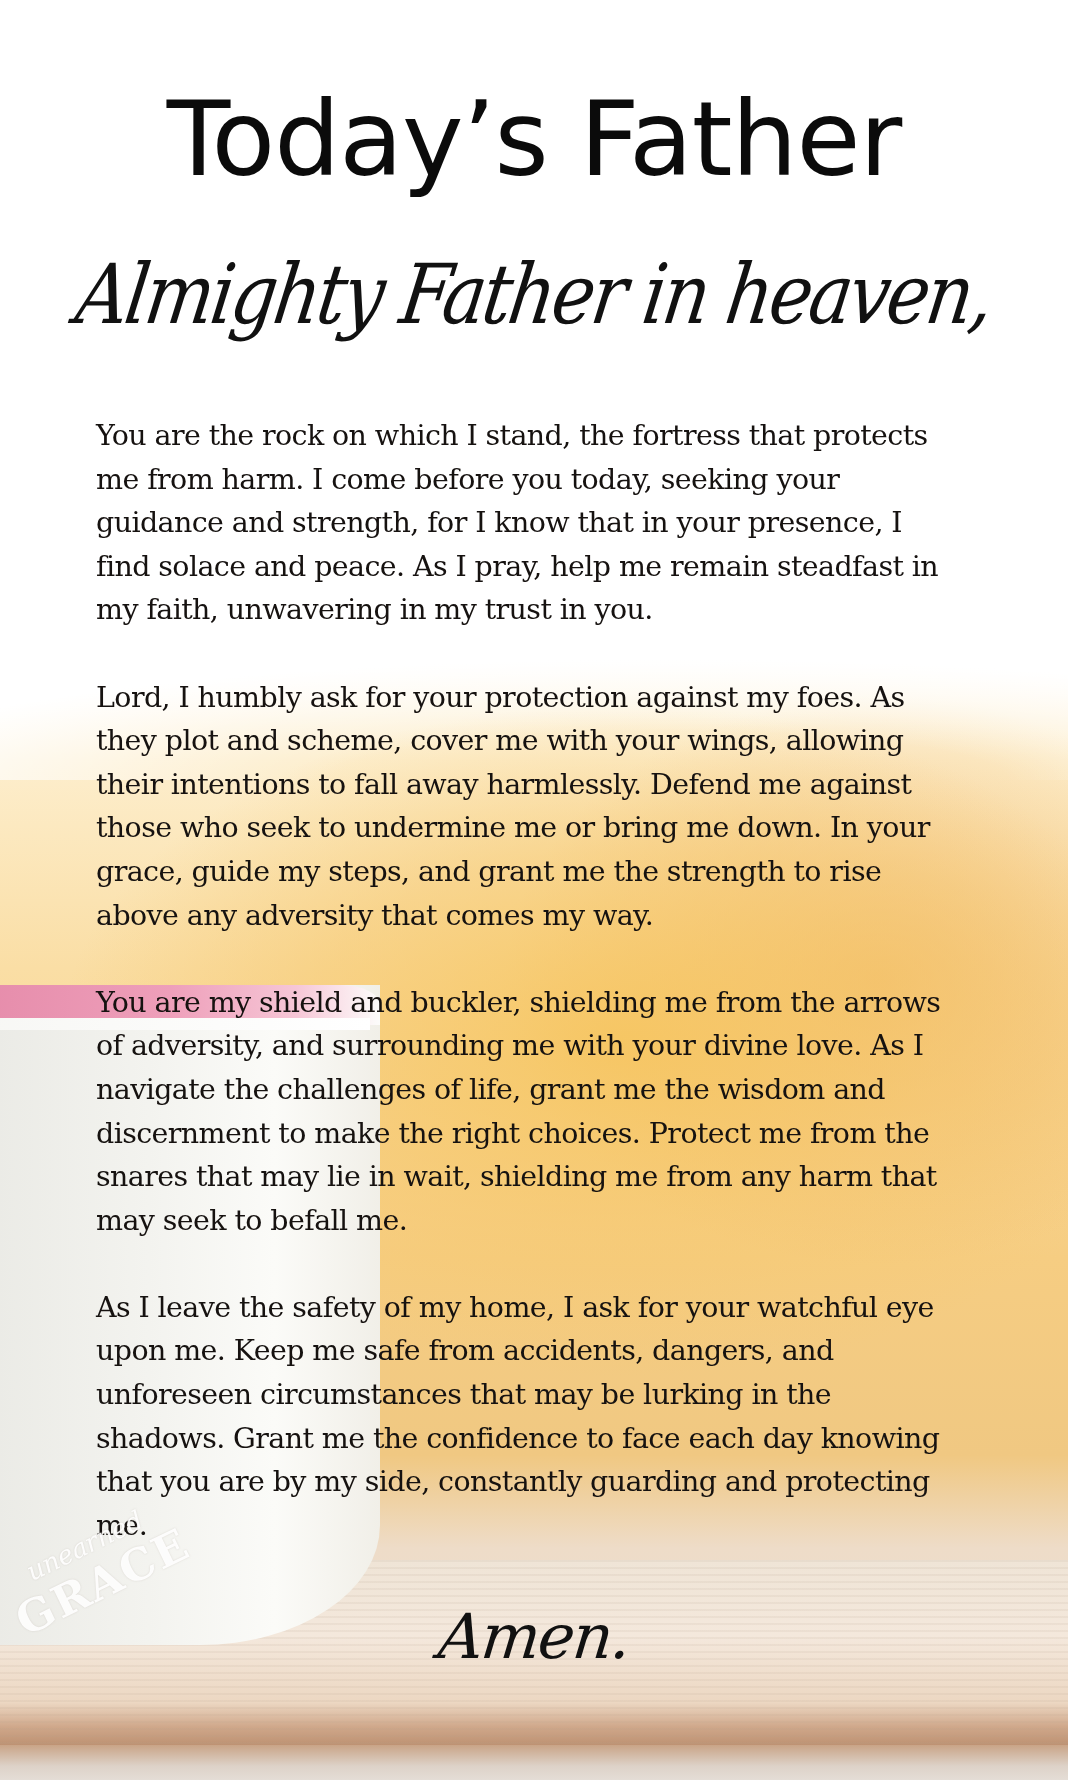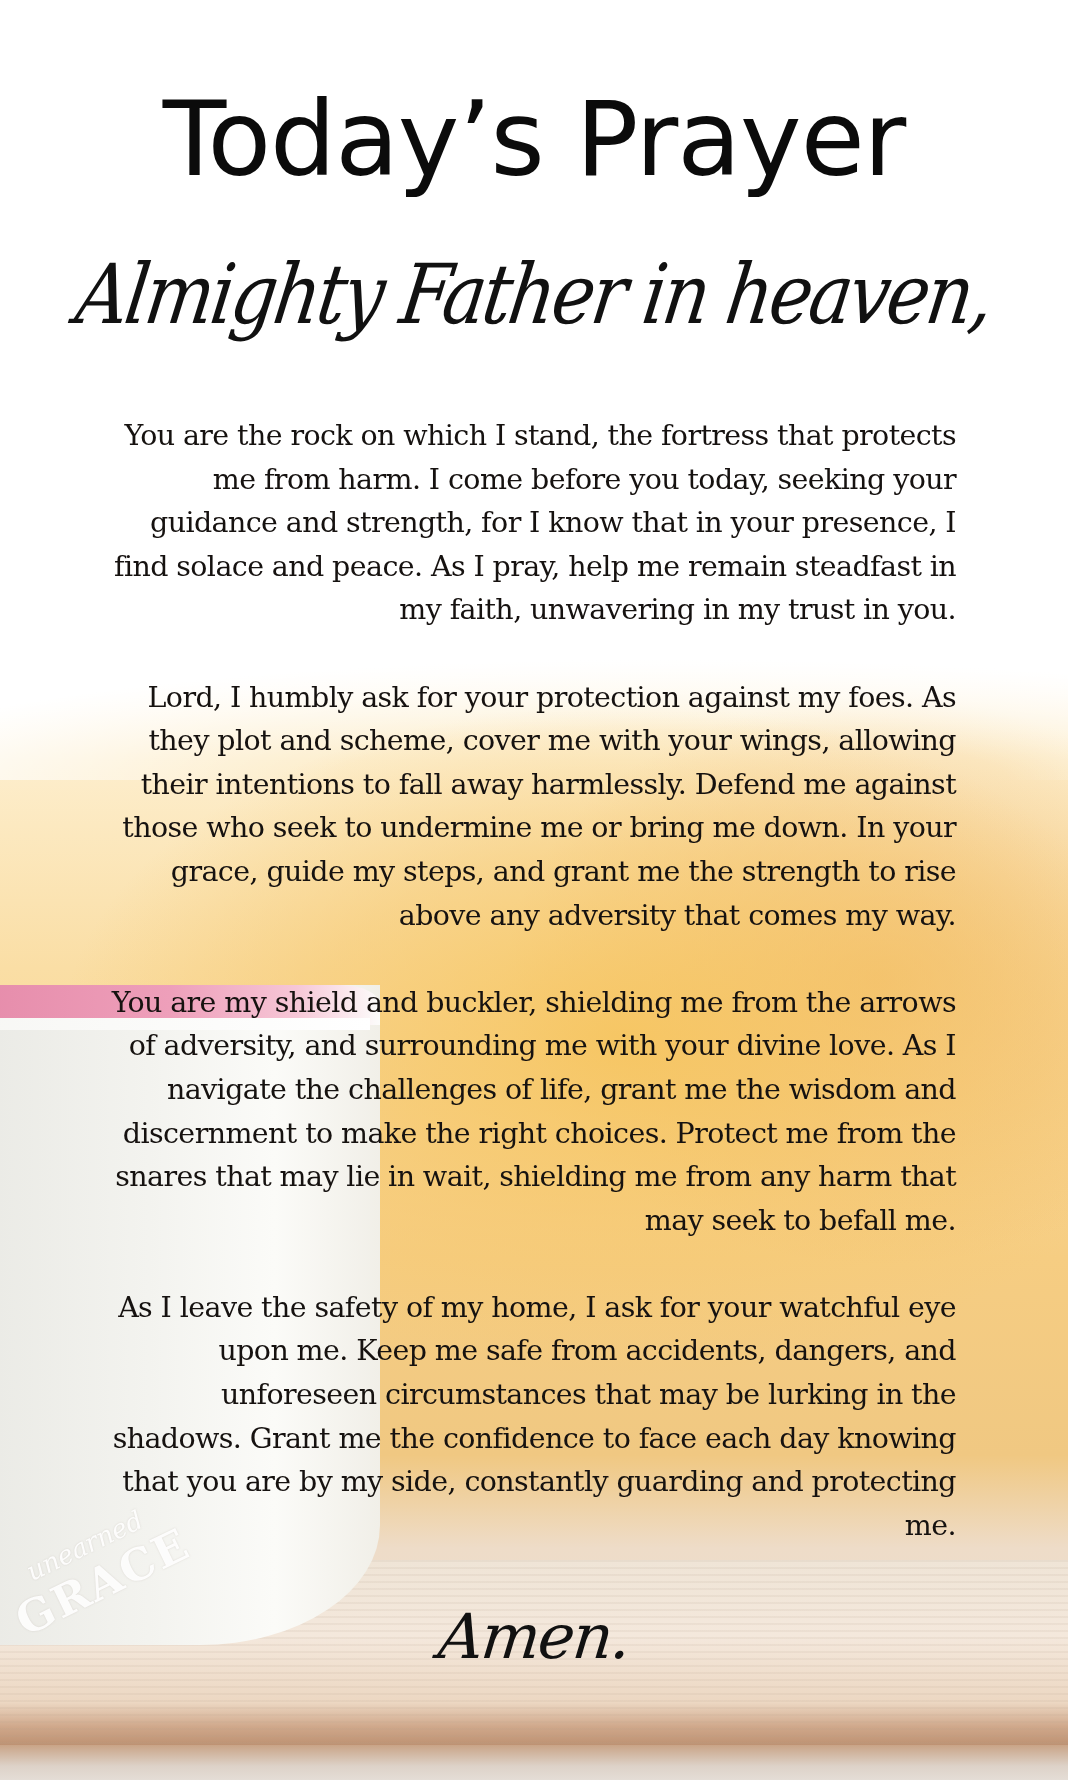--- a/index.html
+++ b/index.html
@@ -46,23 +46,23 @@
     position: absolute; left: 0; right: 0; top: 82px; text-align: center;
     font-family: "DejaVu Sans", sans-serif; font-size: 104px; font-weight: 500;
     color: #0b0b0b; letter-spacing: -1px; line-height: 1.1;
   }
   .salutation {
     position: absolute; left: 0; right: 0; top: 252px; text-align: center;
     font-family: "DejaVu Serif", serif; font-style: italic; font-size: 72px;
     color: #111; transform: skewX(-8deg) scaleY(1.15); letter-spacing: -3px;
   }
   .body-text {
-    position: absolute; left: 96px; right: 112px; top: 414px;
+    position: absolute; left: 96px; right: 104px; top: 414px;
     font-family: "DejaVu Serif", serif; font-size: 28.5px; line-height: 43.6px;
-    color: #161210; text-align: right; letter-spacing: -0.6px;
+    color: #161210; text-align: left; letter-spacing: -0.6px;
   }
   .para { margin: 0 0 43.6px 0; }
   .closing {
     position: absolute; left: 0; right: 0; top: 1600px; text-align: center;
     font-family: "DejaVu Serif", serif; font-style: italic; font-size: 62px;
     color: #111; letter-spacing: -2px; transform: skewX(-6deg);
   }
   .watermark {
     position: absolute; left: 10px; top: 1530px; width: 170px; height: 110px;
     transform: rotate(-26deg); color: rgba(255,255,255,0.92);
@@ -84,21 +84,21 @@
   <div class="bg-warm"></div>
   <div class="bg-hill"></div>
   <div class="table-top"></div>
   <div class="table-edge"></div>
   <div class="cup"></div>
   <div class="cup-rim"></div>
   <div class="cup-rim-lip"></div>
 </div>
 
 <div class="content">
-  <div class="title">Today’s Prayer</div>
+  <div class="title">Today’s Father</div>
   <div class="salutation">Almighty Father in heaven,</div>
 
   <div class="body-text">
     <p class="para">You are the rock on which I stand, the fortress that protects me from harm. I come before you today, seeking your guidance and strength, for I know that in your presence, I find solace and peace. As I pray, help me remain steadfast in my faith, unwavering in my trust in you.</p>
     <p class="para">Lord, I humbly ask for your protection against my foes. As they plot and scheme, cover me with your wings, allowing their intentions to fall away harmlessly. Defend me against those who seek to undermine me or bring me down. In your grace, guide my steps, and grant me the strength to rise above any adversity that comes my way.</p>
     <p class="para">You are my shield and buckler, shielding me from the arrows of adversity, and surrounding me with your divine love. As I navigate the challenges of life, grant me the wisdom and discernment to make the right choices. Protect me from the snares that may lie in wait, shielding me from any harm that may seek to befall me.</p>
     <p class="para">As I leave the safety of my home, I ask for your watchful eye upon me. Keep me safe from accidents, dangers, and unforeseen circumstances that may be lurking in the shadows. Grant me the confidence to face each day knowing that you are by my side, constantly guarding and protecting me.</p>
   </div>
 
   <div class="closing">Amen.</div>

